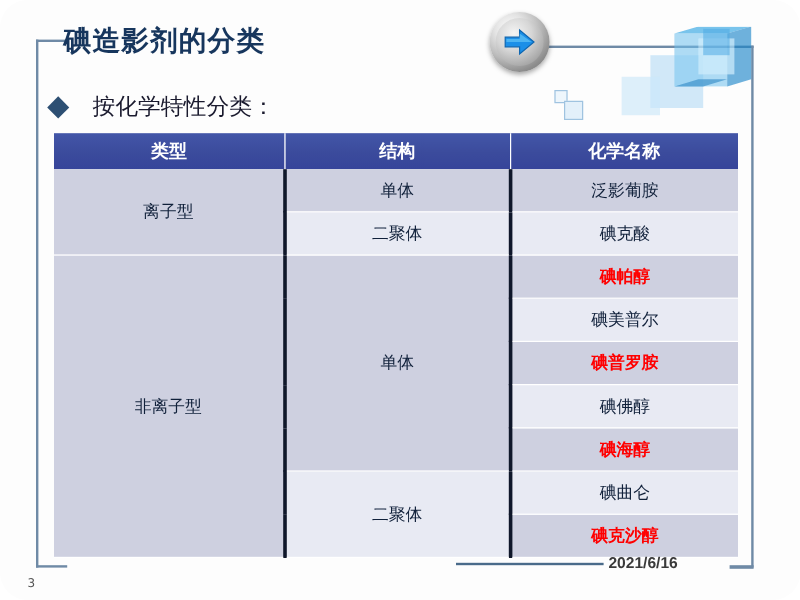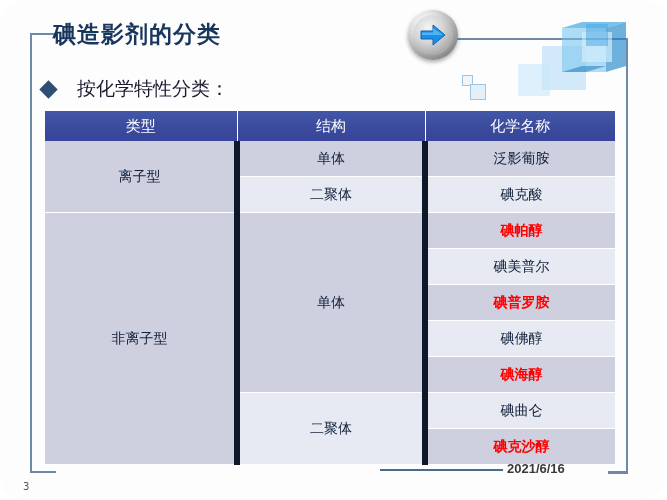--- a/index.html
+++ b/index.html
@@ -52,28 +52,28 @@
   .diamond{width:13px;height:13px;background:#2d4f73;transform:rotate(45deg);flex:none;}
   .bullet-text{font-size:19px;color:#1a1a2e;white-space:nowrap;
     font-family:"DejaVu Serif","Liberation Serif",serif;}
 
   
   .tbl-wrap{position:absolute;left:45px;top:111px;width:570px;}
   table{border-collapse:collapse;width:100%;table-layout:fixed;}
   col.c1{width:192px;} col.c2{width:188px;} col.c3{width:190px;}
   th{
     background:linear-gradient(180deg,#4356a8 0%,#3b4b9c 55%,#36449a 100%);
-    color:#ffffff;font-size:15px;font-weight:normal;height:28px;
+    color:#ffffff;font-size:15px;font-weight:bold;height:28px;
     border-right:1px solid #ffffff;
     font-family:"DejaVu Sans","Liberation Sans",sans-serif;
   }
   th:last-child{border-right:none;margin-left:42px;}
   td{
     text-align:center;font-size:14px;color:#10203a;height:33px;
-    border-right:6px solid #0f172a;border-bottom:1px solid #ffffff;
+    border-right:3px solid #0f172a;border-bottom:1px solid #ffffff;
     font-family:"DejaVu Serif","Liberation Serif",serif;
   }
   td:last-child{border-right:none;font-family:Liberation Serif, serif;}
   .shade-a{background:#ced0e0;}
   .shade-b{background:#e8eaf3;}
   .red{color:#ff0000;font-weight:bold;}
 
   
   .date-line{position:absolute;left:380px;top:469px;width:123px;height:2px;background:#4a6b8a;}
   .date-txt{position:absolute;left:507px;top:461px;font-size:13px;font-weight:bold;color:#3a3a3a;

